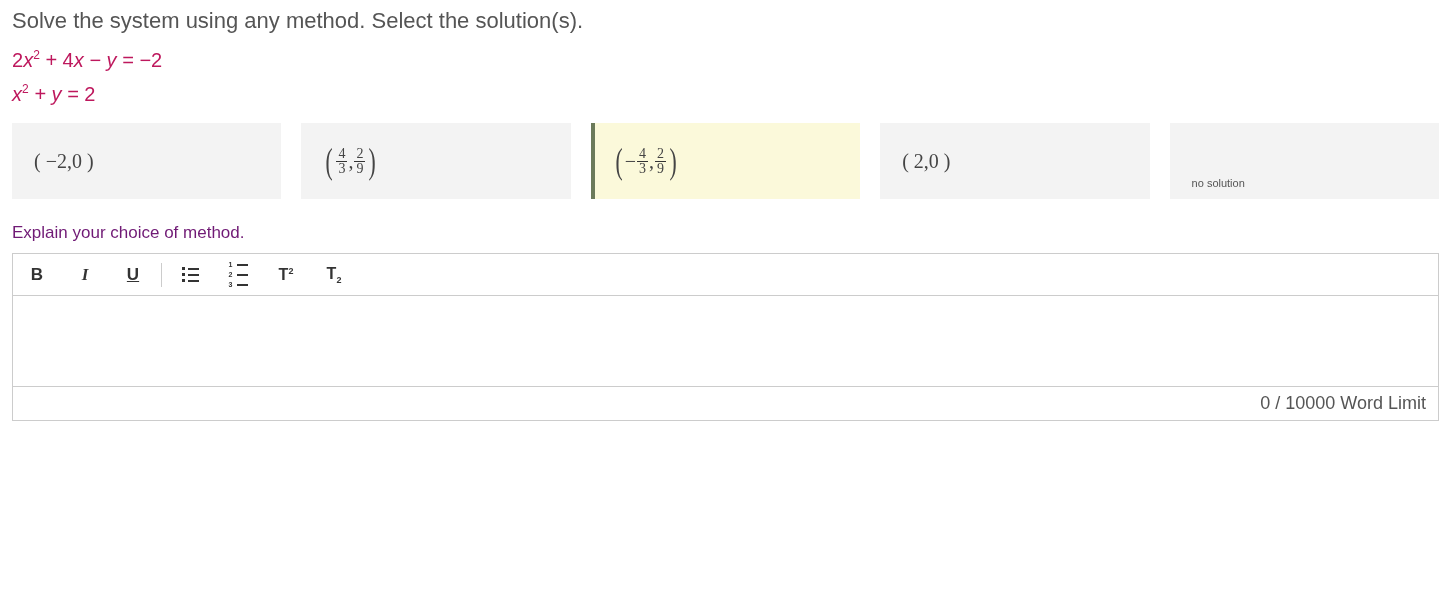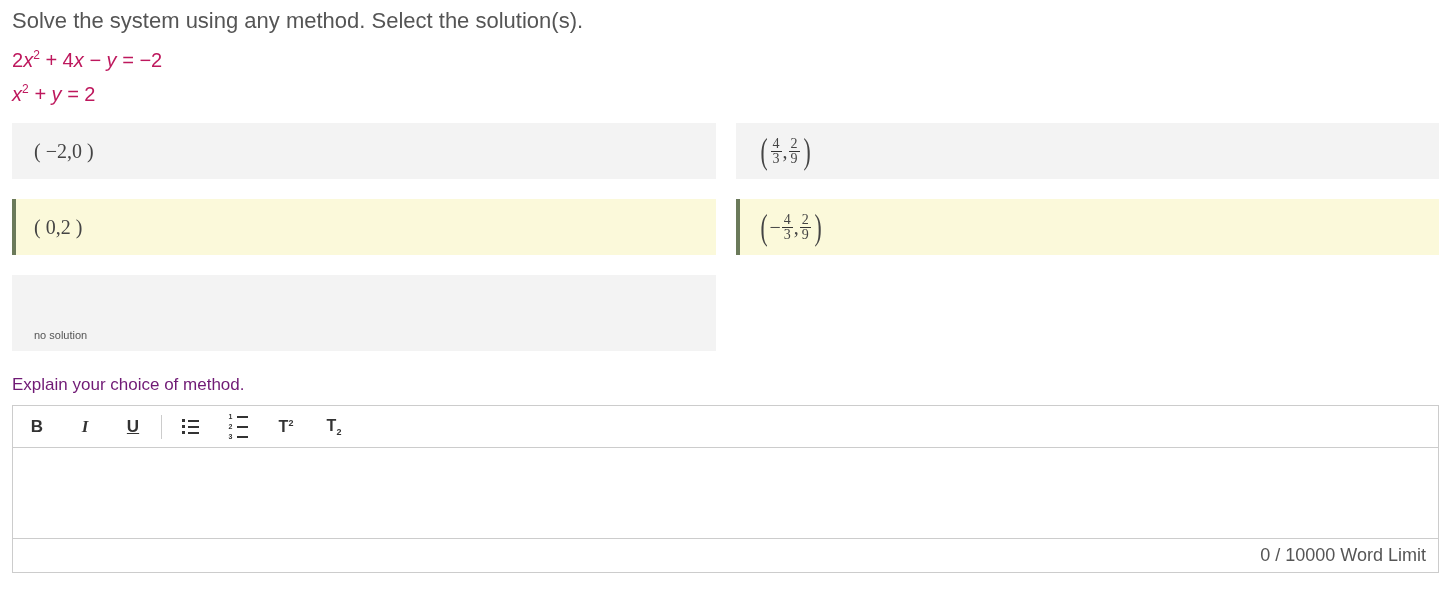--- a/index.html
+++ b/index.html
@@ -23,21 +23,21 @@
       font-family: Liberation Sans, sans-serif;
       font-size: 20px;
       color: #be185d;
       margin-bottom: 10px;
       font-style: italic;
       margin-top: 7px;
     }
     .equation .num { font-style: normal; }
     .options {
       display: grid;
-      grid-template-columns: repeat(2, 1fr);
+      grid-template-columns: repeat(5, 1fr);
       gap: 20px;
       margin-bottom: 24px;
     }
     .option {
       background: #f3f3f3;
       padding: 10px 18px;
       display: flex;
       align-items: center;
       min-height: 56px;
       cursor: pointer;
@@ -182,38 +182,38 @@
           <span class="top">4</span>
           <span class="bot">3</span>
         </span>,<span class="frac">
           <span class="top">2</span>
           <span class="bot">9</span>
         </span>
       <span class="big-paren">)</span>
     </span>
   </div>
 
-  <div class="option selected">
-    <span class="option-text paren">( 0,2 )</span>
-  </div>
 
   <div class="option selected">
     <span class="option-text paren">
       <span class="big-paren">(</span>
       −<span class="frac">
           <span class="top">4</span>
           <span class="bot">3</span>
         </span>,<span class="frac">
           <span class="top">2</span>
           <span class="bot">9</span>
         </span>
       <span class="big-paren">)</span>
     </span>
   </div>
 
+  <div class="option">
+    <span class="option-text paren">( 2,0 )</span>
+  </div>
 
   <div class="option">
     <span class="option-text plain">no solution</span>
   </div>
 
 </div>
 
 <div class="explain-label">Explain your choice of method.</div>
 
 <div class="editor-wrap">

